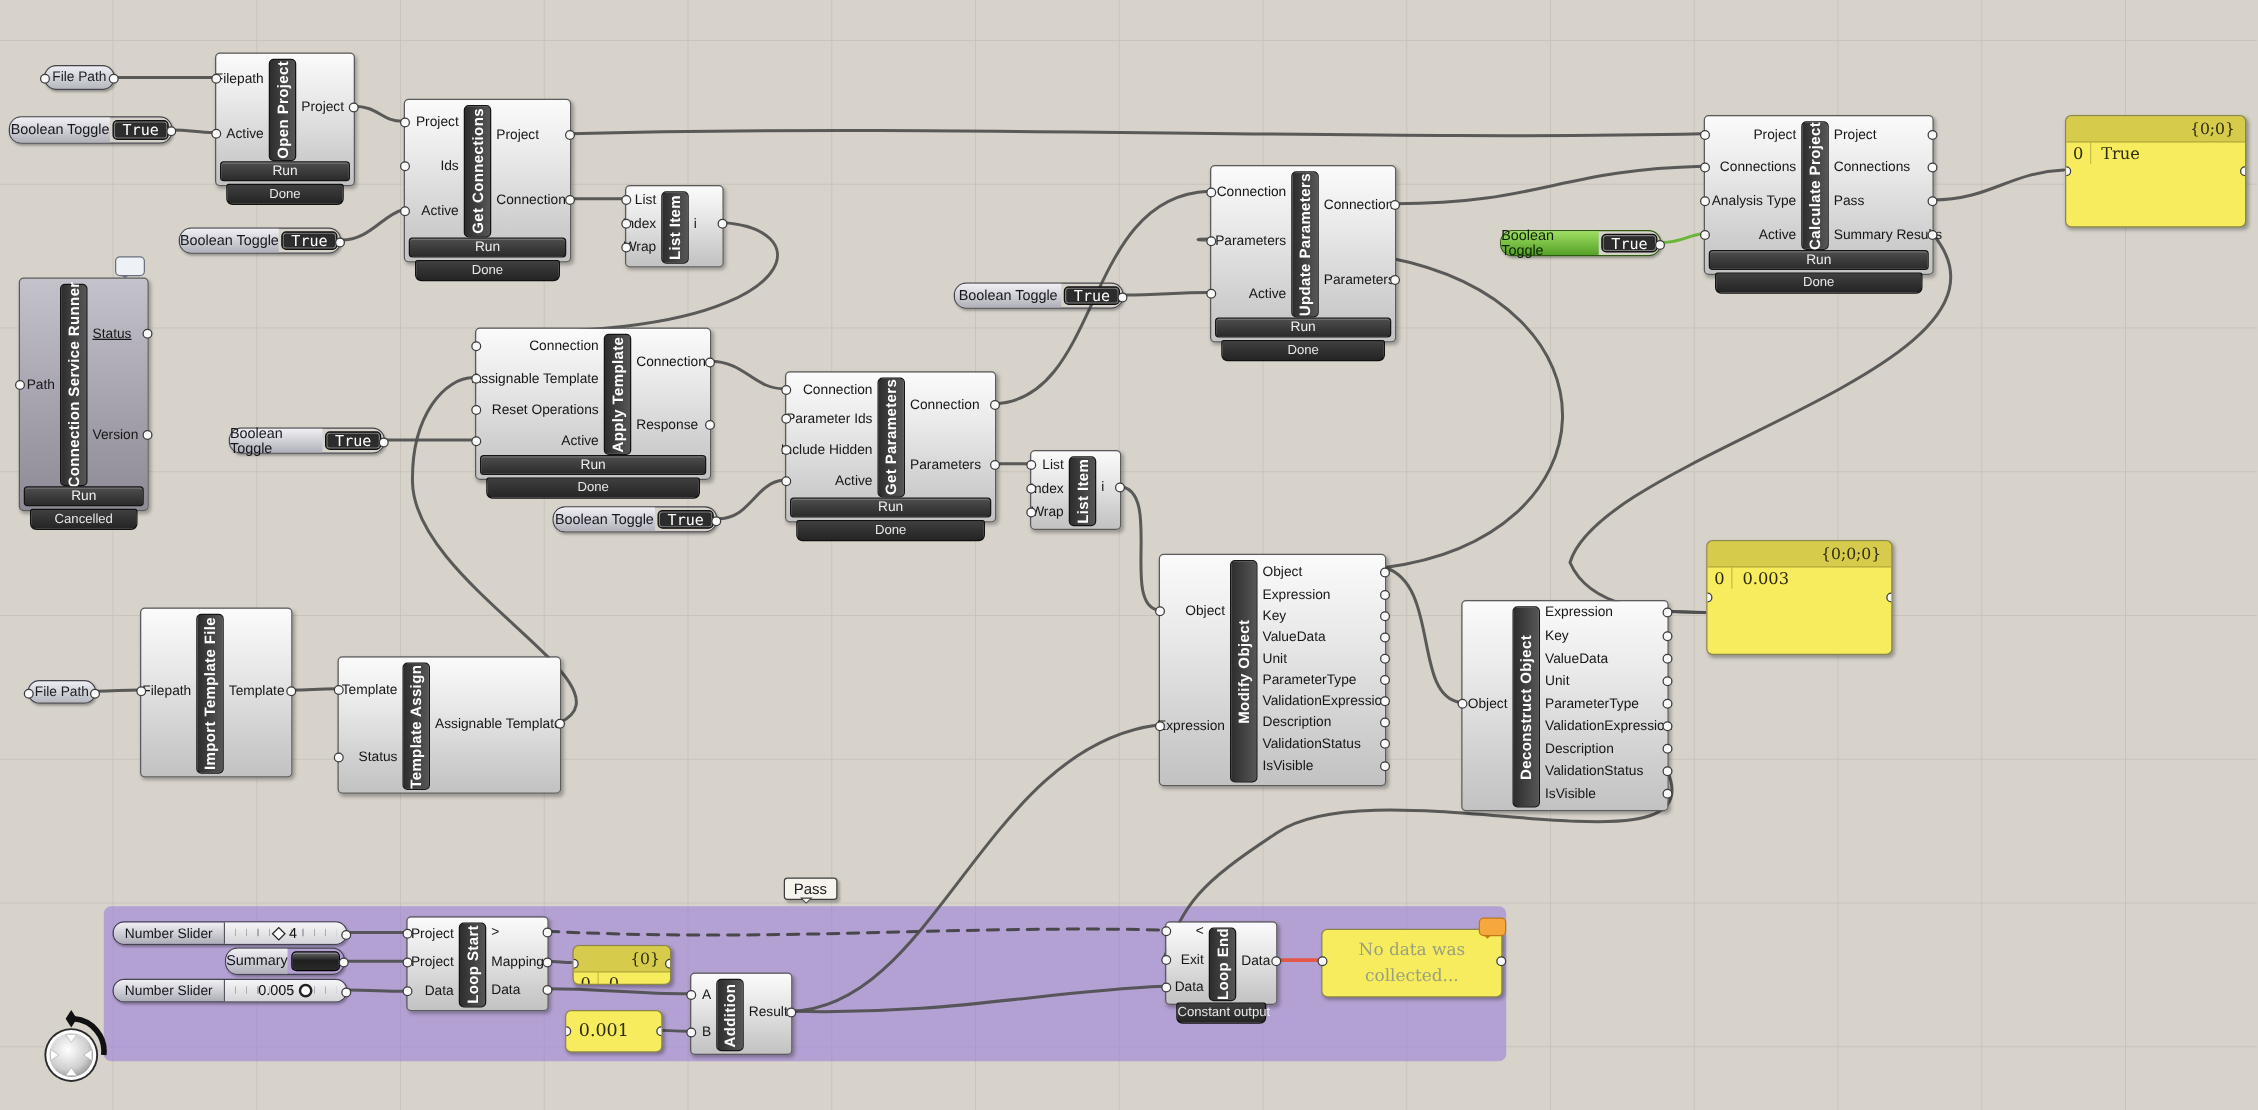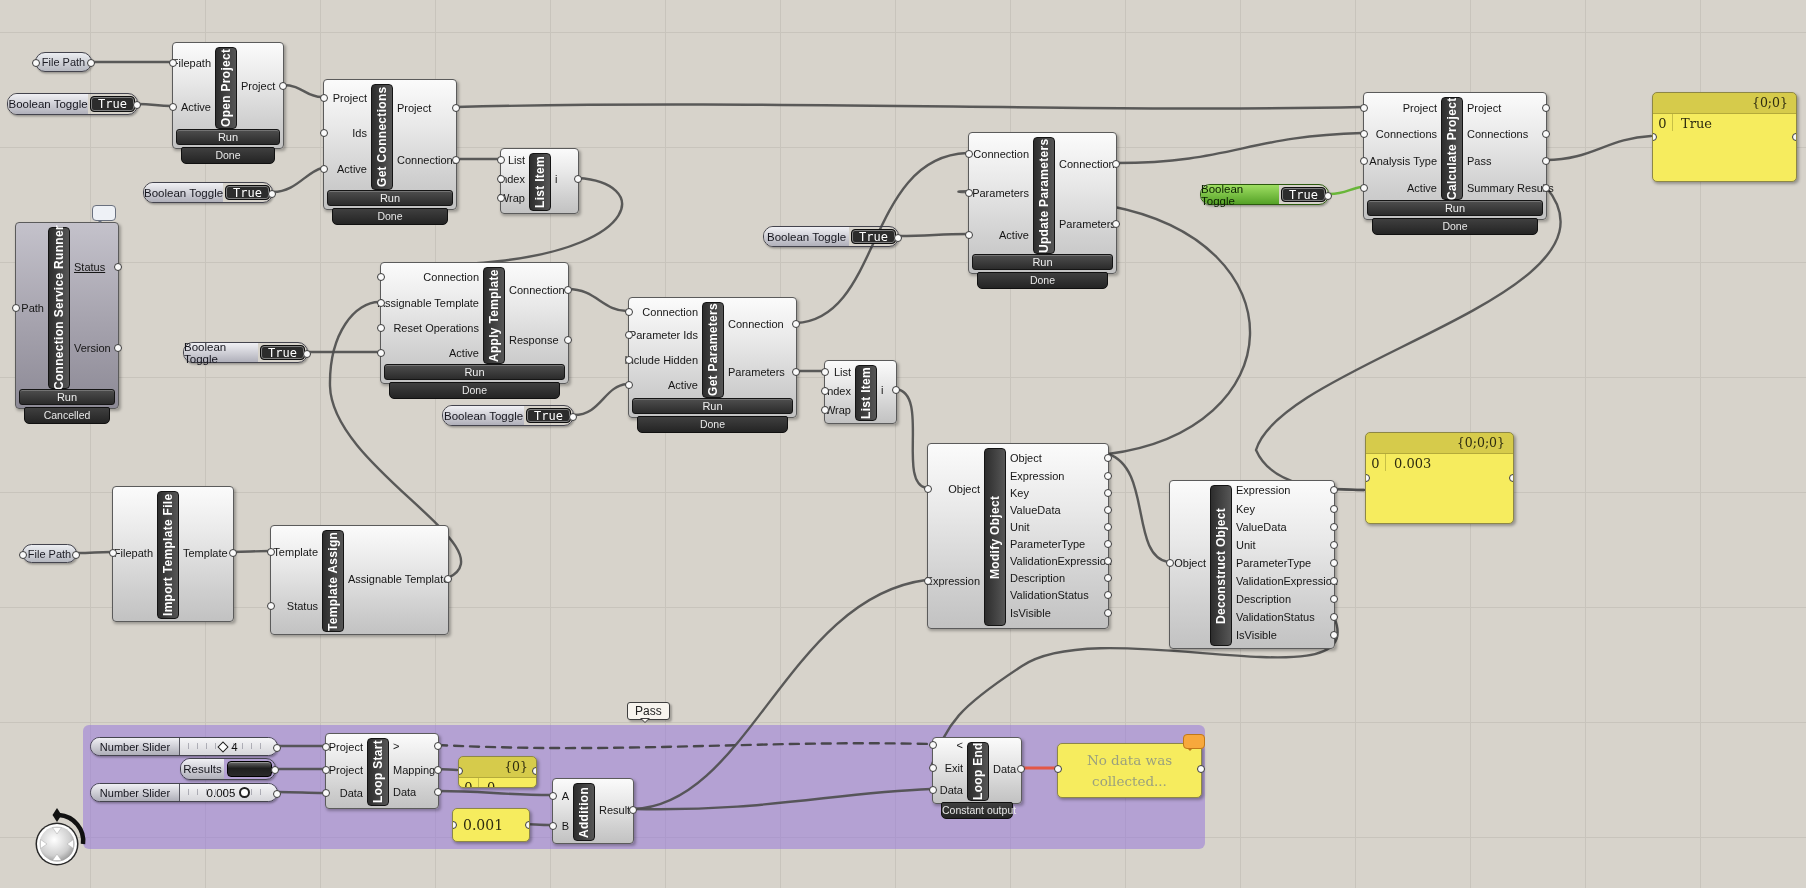--- a/index.html
+++ b/index.html
@@ -391,21 +391,21 @@
       </div>
       <div class="param" style="left: 90px; top: 737px; width: 188px; height: 19px;">
         <div class="slabel">Number Slider</div>
         <div class="strack">
           <span class="grip-d"></span>
           <span>4</span>
         </div>
         <div class="port" style="right: -4px; top: 5.5px;"></div>
       </div>
       <div class="param" style="left: 180px; top: 758px; width: 96px; height: 22px;">
-        <div class="tlabel">Results</div>
+        <div class="tlabel">Summary</div>
         <div class="btn-face"></div>
         <div class="port" style="right: -4px; top: 7px;"></div>
       </div>
       <div class="param" style="left: 90px; top: 783px; width: 188px; height: 19px;">
         <div class="slabel">Number Slider</div>
         <div class="strack">
           <span>0.005</span>
           <span class="grip-c"></span>
         </div>
         <div class="port" style="right: -4px; top: 5.5px;"></div>

